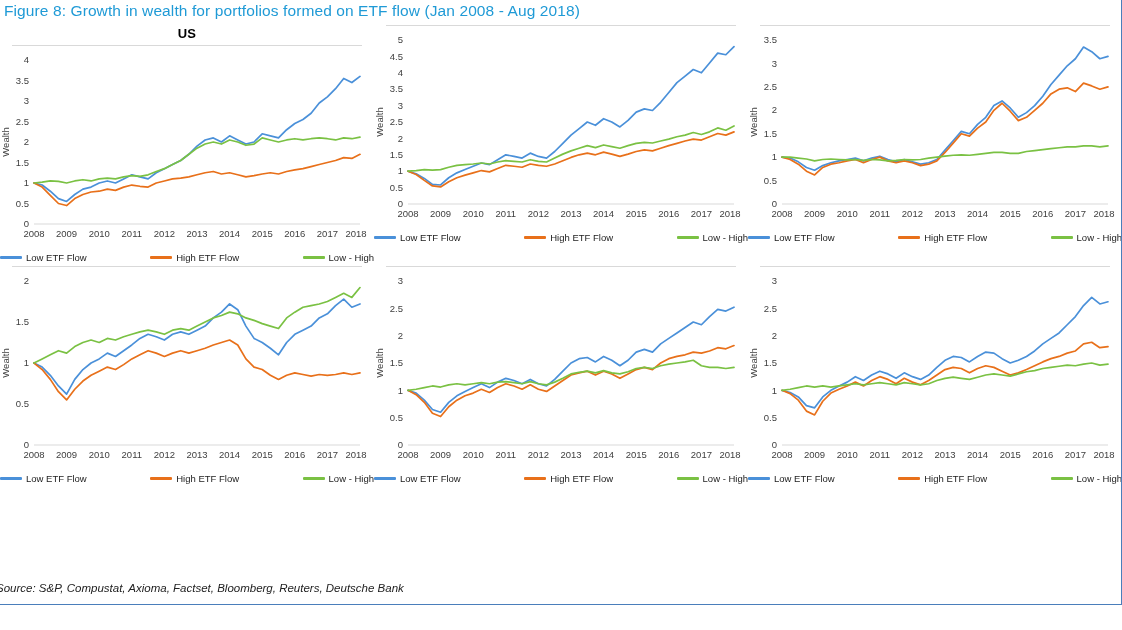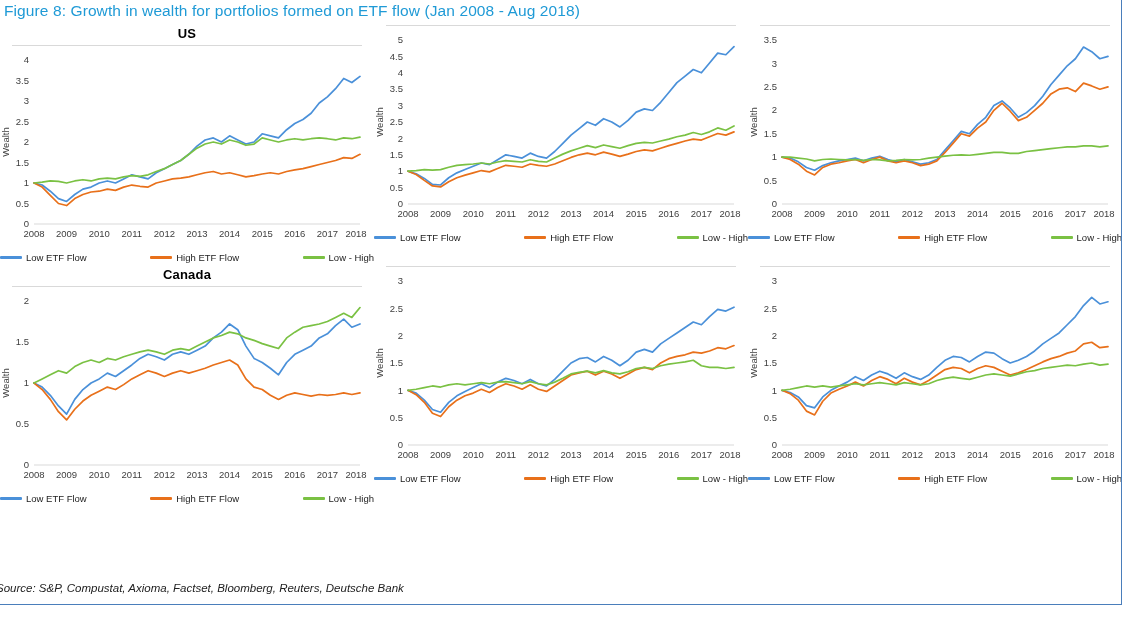--- a/index.html
+++ b/index.html
@@ -237,21 +237,20 @@
         <div class="legend-item">
             <span class="legend-swatch" style="background: rgb(122, 193, 67);"></span>
             <span>Low - High</span>
           </div>
       </div>
     </div>
   </div>
 
   <div class="row">
     <div class="panel">
-      <div class="panel-title">Canada</div>
       <div class="title-rule"></div>
       <div class="plotwrap">
           <svg class="plot" width="374" height="200">
             <text x="29" y="177.2" text-anchor="end" class="tick-text">0</text>
             <text x="29" y="136.2" text-anchor="end" class="tick-text">0.5</text>
             <text x="29" y="95.2" text-anchor="end" class="tick-text">1</text>
             <text x="29" y="54.2" text-anchor="end" class="tick-text">1.5</text>
             <text x="29" y="13.2" text-anchor="end" class="tick-text">2</text>
             <line x1="34" x2="360" y1="174" y2="174" stroke="#d9d9d9" stroke-width="1"></line>
             <text x="34" y="187" text-anchor="middle" class="tick-text">2008</text>

